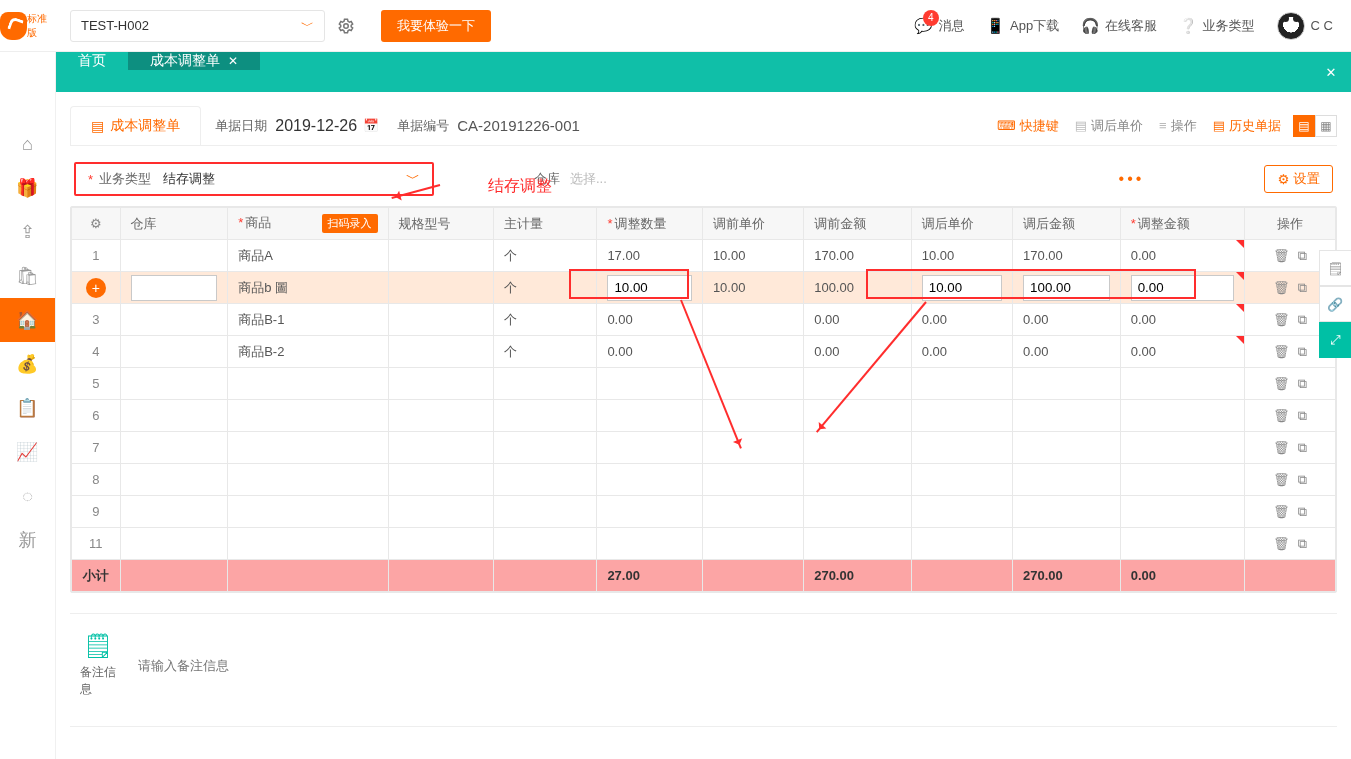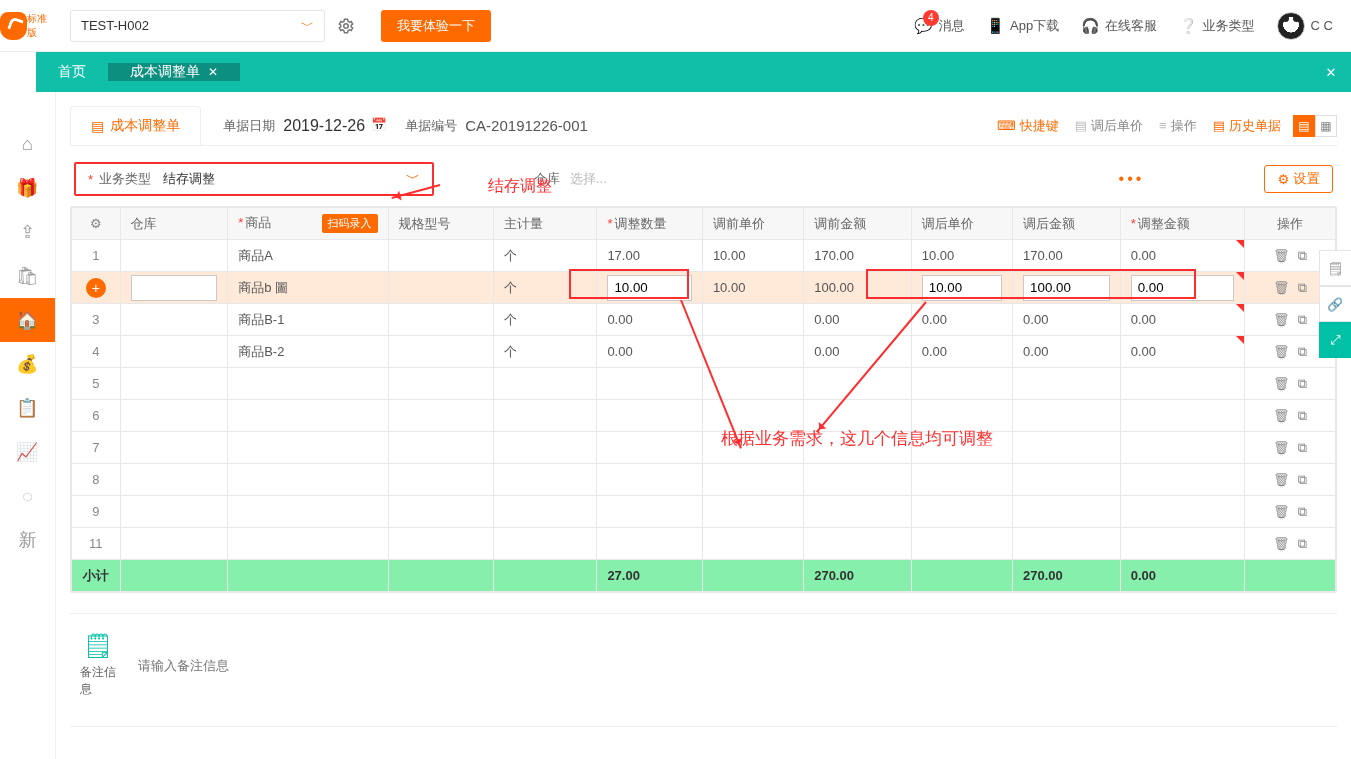--- a/index.html
+++ b/index.html
@@ -16,36 +16,36 @@
     .try-btn{margin-left:26px;height:32px;padding:0 16px;background:#ff6a00;color:#fff;border:none;border-radius:3px;font-size:13px;}
     .top-spacer{flex:1;}
     .hdr-item{display:flex;align-items:center;margin-left:22px;color:#555;font-size:13px;position:relative;}
     .hdr-item .ic{margin-right:5px;font-size:15px;color:#555;}
     .badge{position:absolute;top:-7px;left:8px;background:#ff3b30;color:#fff;border-radius:8px;font-size:10px;min-width:16px;height:16px;line-height:16px;text-align:center;padding:0 3px;}
     .avatar{width:28px;height:28px;border-radius:50%;background:radial-gradient(circle at 50% 45%,#fff 0 40%,#222 41% 100%);display:inline-block;margin-right:6px;position:relative;border:1px solid #ccc;}
     .avatar::before{content:"";position:absolute;left:4px;top:2px;width:7px;height:7px;background:#222;border-radius:50%;}
     .avatar::after{content:"";position:absolute;right:4px;top:2px;width:7px;height:7px;background:#222;border-radius:50%;}
 
     
-    .tabbar{height:40px;background:#10bfa8;display:flex;align-items:center;position:relative;margin-left:36px;}
+    .tabbar{height:40px;background:#10bfa8;display:flex;align-items:flex-start;position:relative;margin-left:56px;}
     .tabbar .tab{padding:0 22px;display:flex;align-items:center;color:#fff;font-size:14px;}
     .tabbar .tab.active{background:#0d8f80;}
     .tab-close{margin-left:8px;font-size:12px;color:#fff;}
     .tabbar .close-all{position:absolute;right:0;top:0;width:40px;height:40px;display:flex;align-items:center;justify-content:center;color:#fff;background:#10bfa8;}
     .sidebar{width:56px;background:#fff;border-right:1px solid #f0f0f0;padding-top:70px;position:absolute;left:0;top:52px;bottom:0;display:flex;flex-direction:column;align-items:center;}
     .sidebar .sb-item{width:100%;height:44px;display:flex;align-items:center;justify-content:center;color:#999;font-size:18px;}
     .sidebar .sb-item.active{background:#ff6a00;color:#fff;}
 
     
     .main{margin-left:56px;padding:14px 14px 0 14px;min-height:640px;position:relative;}
     .card{background:#fff;}
     .doc-tab-row{display:flex;align-items:center;border-bottom:1px solid #eee;}
     .doc-tab{border:1px solid #eee;border-bottom:none;border-radius:4px 4px 0 0;padding:10px 20px;display:flex;align-items:center;color:#ff6a00;background:#fff;font-size:14px;}
     .doc-tab .ic{margin-right:6px;}
-    .doc-meta{display:flex;margin-left:22px;color:#666;}
+    .doc-meta{display:flex;align-items:center;margin-left:14px;color:#666;}
     .doc-meta .lbl{margin-right:8px;}
     .doc-meta .date{color:#333;font-size:16px;margin-right:6px;}
     .doc-meta .cal{color:#ff6a00;margin-right:18px;}
     .top-actions{margin-left:auto;display:flex;align-items:center;color:#888;font-size:13px;}
     .top-actions .ta{margin-left:16px;display:flex;align-items:center;}
     .top-actions .ta .ic{margin-right:4px;color:#bbb;}
     .top-actions .ta.on{color:#ff6a00;}
     .top-actions .ta.on .ic{color:#ff6a00;}
     .seg{display:flex;margin-left:12px;}
     .seg div{width:22px;height:22px;border:1px solid #ddd;display:flex;align-items:center;justify-content:center;font-size:12px;}
@@ -75,21 +75,21 @@
     thead th{background:#f7f7f7;font-weight:normal;color:#666;}
     thead th .req{color:#ff3b30;margin-right:2px;}
     .scan-tag{float:right;background:#ff6a00;color:#fff;font-size:11px;border-radius:2px;padding:2px 6px;}
     .row-sel td{background:#ffe9d9;}
     .idx-cell{text-align:center;color:#888;}
     .idx-add{width:20px;height:20px;border-radius:50%;background:#ff6a00;color:#fff;display:inline-flex;align-items:center;justify-content:center;font-size:14px;}
     .corner{position:relative;}
     .corner::before{content:"";position:absolute;right:-1px;top:-1px;border:5px solid transparent;border-top-color:#ff2d2d;border-right-color:#ff2d2d;}
     .ops{text-align:center;color:#888;}
     .ops span{margin:0 4px;cursor:pointer;}
-    tfoot td{background:#86efac;font-weight:bold;color:#333;}
+    tfoot td{background:#fca5a5;font-weight:bold;color:#333;}
     .cell-input{border:1px solid #c9c9c9;width:100%;height:26px;padding:0 6px;background:#fff;}
     .wh-input{border:1px solid #c9c9c9;width:100%;height:26px;background:#fff;}
     .redbox{position:absolute;border:2px solid #ff2d2d;pointer-events:none;}
 
     
     .remark{margin-top:20px;border-top:1px solid #eee;padding:18px 10px;display:flex;align-items:center;}
     .remark-ic{width:36px;display:flex;flex-direction:column;align-items:center;color:#666;font-size:12px;}
     .remark-ic .ic{color:#00c0a5;font-size:24px;margin-bottom:4px;}
     .remark input{flex:1;margin-left:22px;border:none;outline:none;font-size:13px;color:#999;}
 
@@ -423,21 +423,20 @@
             <td>270.00</td>
             <td>0.00</td>
               <td></td>
           </tr>
         </tfoot>
       </table>
 
       <div class="redbox" style="left:498px;top:62px;width:120px;height:30px;"></div>
       <div class="redbox" style="left:795px;top:62px;width:330px;height:30px;"></div>
 
-      <div class="anno" style="left:650px;top:220px;font-size:17px;">根据业务需求，这几个信息均可调整</div>
       <div class="anno-line" style="left:610px;top:92px;width:160px;transform:rotate(68deg);"></div>
       <div class="anno-line" style="left:855px;top:94px;width:170px;transform:rotate(130deg);"></div>
     </div>
 
     <div class="remark">
       <div class="remark-ic">
         <span class="ic">🗒</span>
         <span>备注信息</span>
       </div>
       <input placeholder="请输入备注信息" style="">

